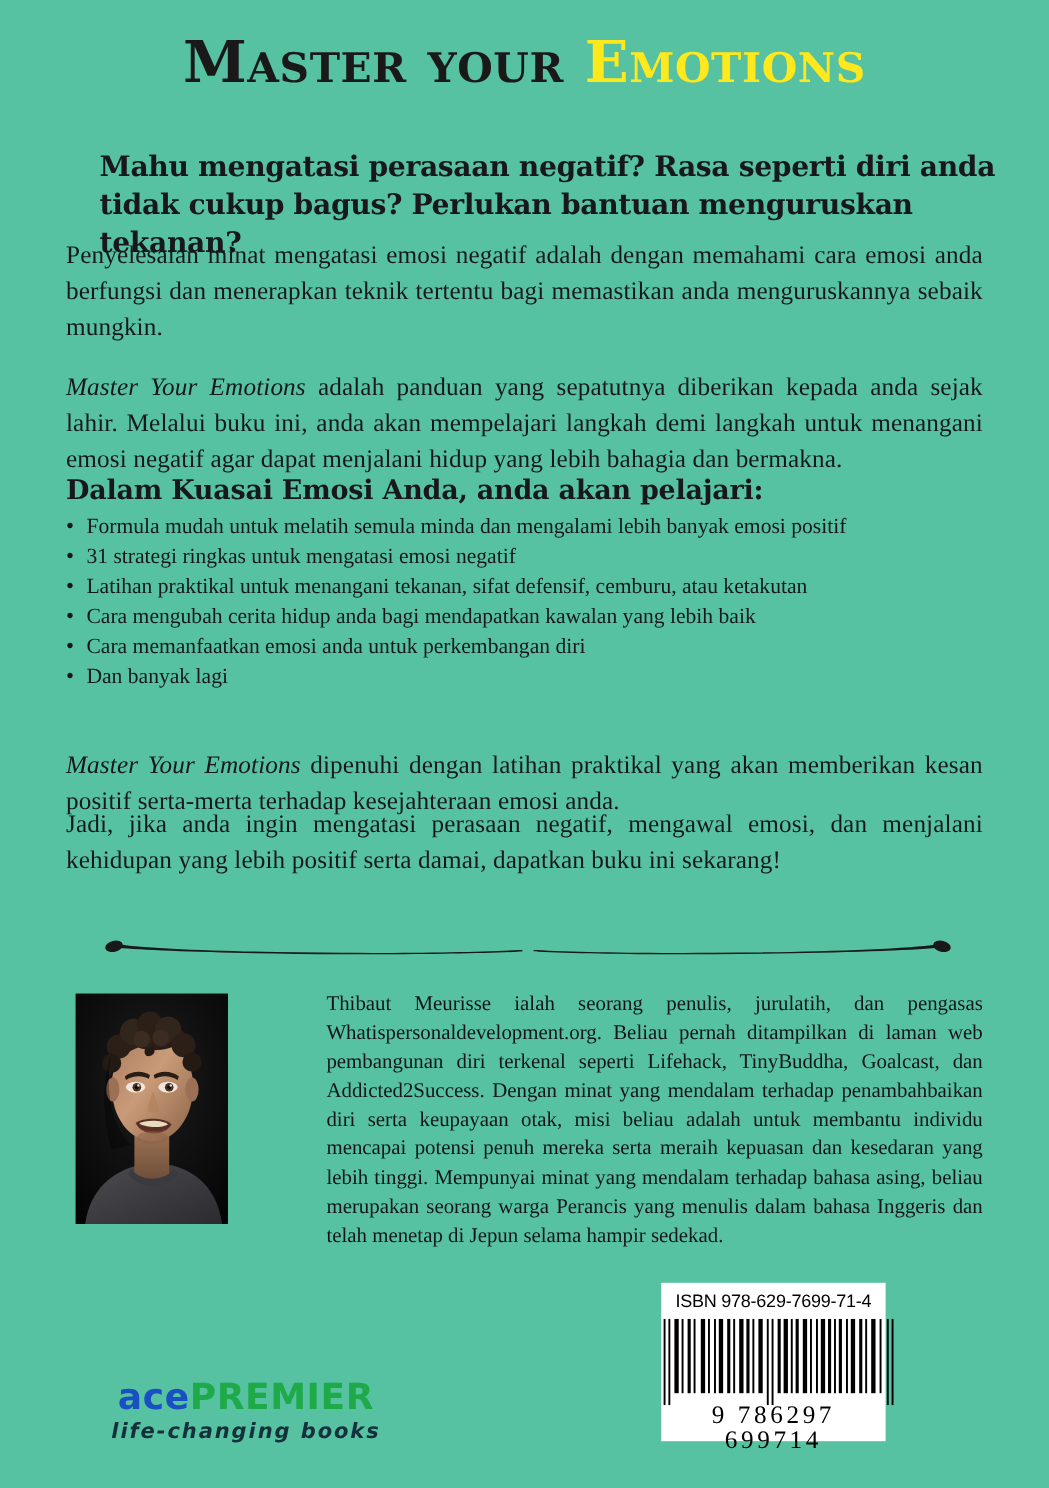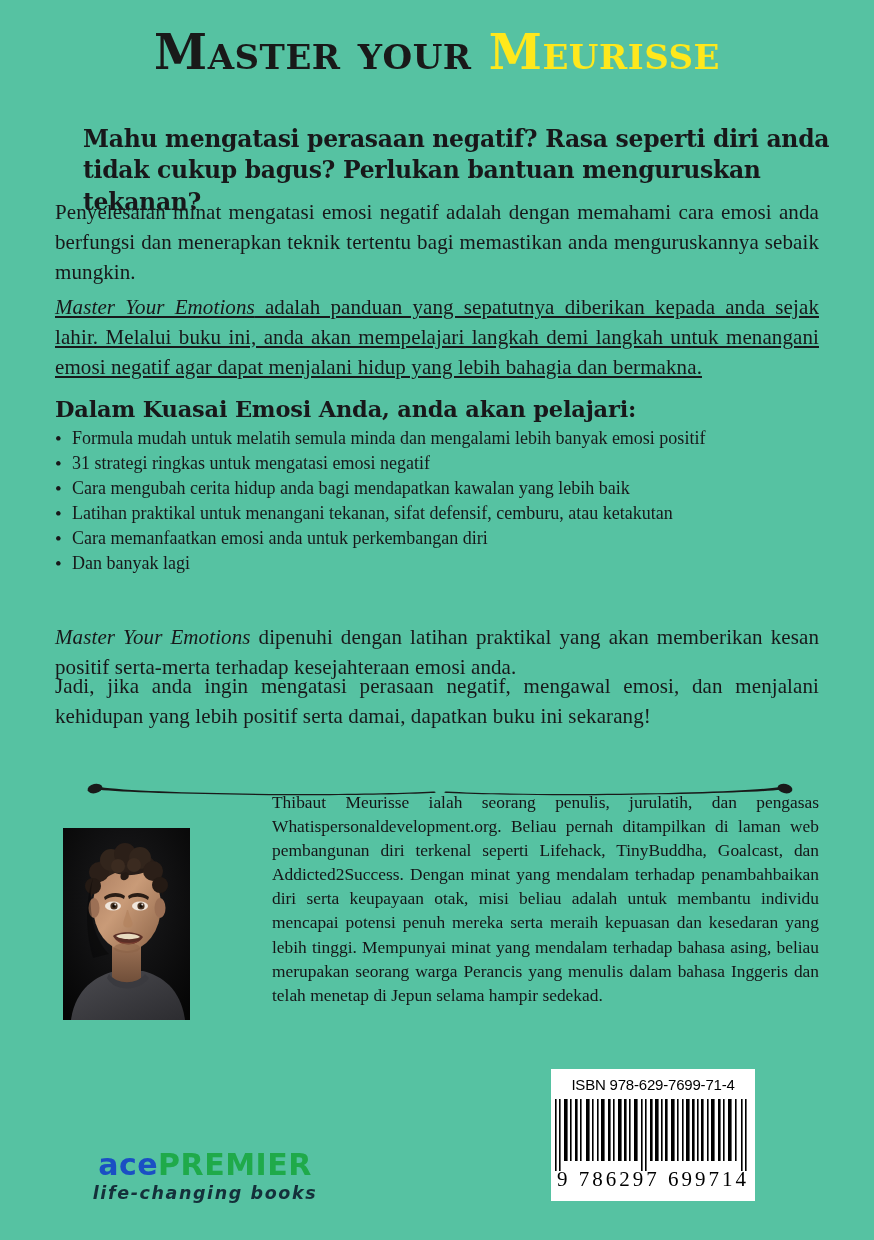--- a/index.html
+++ b/index.html
@@ -121,35 +121,35 @@
     width: 127px;
     height: 192px;
     overflow: hidden;
     background: #0a0a0a;
   }
   .author-photo svg { display: block; }
 
   .author-bio {
     position: absolute;
     left: 272px;
-    top: 790px;
+    top: 824px;
     width: 547px;
     font-family: "Liberation Serif", serif;
     font-size: 17.4px;
     line-height: 1.385;
     color: #151517;
     text-align: justify;
   }
 
   
   .barcode-box {
     position: absolute;
     left: 551px;
     top: 1069px;
-    width: 204px;
+    width: 187px;
     height: 132px;
     background: #ffffff;
     box-sizing: border-box;
     padding: 7px 0 0 0;
     text-align: center;
   }
   .isbn-text {
     font-family: "Liberation Sans", sans-serif;
     font-size: 15px;
     color: #000;
@@ -201,36 +201,36 @@
     display: block;
     margin-top: 3px;
   }
 </style>
 </head>
 <body>
 
 <div class="page">
 
   <div class="title-block">
-    <span class="title-word title-dark">Master your </span><span class="title-word title-accent">Meurisse</span>
+    <span class="title-word title-dark">Master your </span><span class="title-word title-accent">Emotions</span>
   </div>
 
   <div class="body-col lede" style="top:124px;margin-left:28px;">Mahu mengatasi perasaan negatif? Rasa seperti diri anda tidak cukup bagus? Perlukan bantuan menguruskan tekanan?</div>
 
   <div class="body-col para" style="top:198px;">Penyelesaian minat mengatasi emosi negatif adalah dengan memahami cara emosi anda berfungsi dan menerapkan teknik tertentu bagi memastikan anda menguruskannya sebaik mungkin.</div>
 
-  <div class="body-col para" style="top:293px;text-decoration:underline;"><em>Master Your Emotions</em><span> adalah panduan yang sepatutnya diberikan kepada anda sejak lahir. Melalui buku ini, anda akan mempelajari langkah demi langkah untuk menangani emosi negatif agar dapat menjalani hidup yang lebih bahagia dan bermakna.</span></div>
+  <div class="body-col para" style="top:308px;"><em>Master Your Emotions</em><span> adalah panduan yang sepatutnya diberikan kepada anda sejak lahir. Melalui buku ini, anda akan mempelajari langkah demi langkah untuk menangani emosi negatif agar dapat menjalani hidup yang lebih bahagia dan bermakna.</span></div>
 
   <div class="body-col" style="top:396px;">
     <div class="subhead">Dalam Kuasai Emosi Anda, anda akan pelajari:</div>
     <ul class="bullets">
       <li>Formula mudah untuk melatih semula minda dan mengalami lebih banyak emosi positif</li>
       <li>31 strategi ringkas untuk mengatasi emosi negatif</li>
+      <li>Latihan praktikal untuk menangani tekanan, sifat defensif, cemburu, atau ketakutan</li>
       <li>Cara mengubah cerita hidup anda bagi mendapatkan kawalan yang lebih baik</li>
-      <li>Latihan praktikal untuk menangani tekanan, sifat defensif, cemburu, atau ketakutan</li>
       <li>Cara memanfaatkan emosi anda untuk perkembangan diri</li>
       <li>Dan banyak lagi</li>
     </ul>
   </div>
 
   <div class="body-col para" style="top:623px;"><em>Master Your Emotions</em><span> dipenuhi dengan latihan praktikal yang akan memberikan kesan positif serta-merta terhadap kesejahteraan emosi anda.</span></div>
 
   <div class="body-col para" style="top:672px;">Jadi, jika anda ingin mengatasi perasaan negatif, mengawal emosi, dan menjalani kehidupan yang lebih positif serta damai, dapatkan buku ini sekarang!</div>
 
   <div class="divider">

